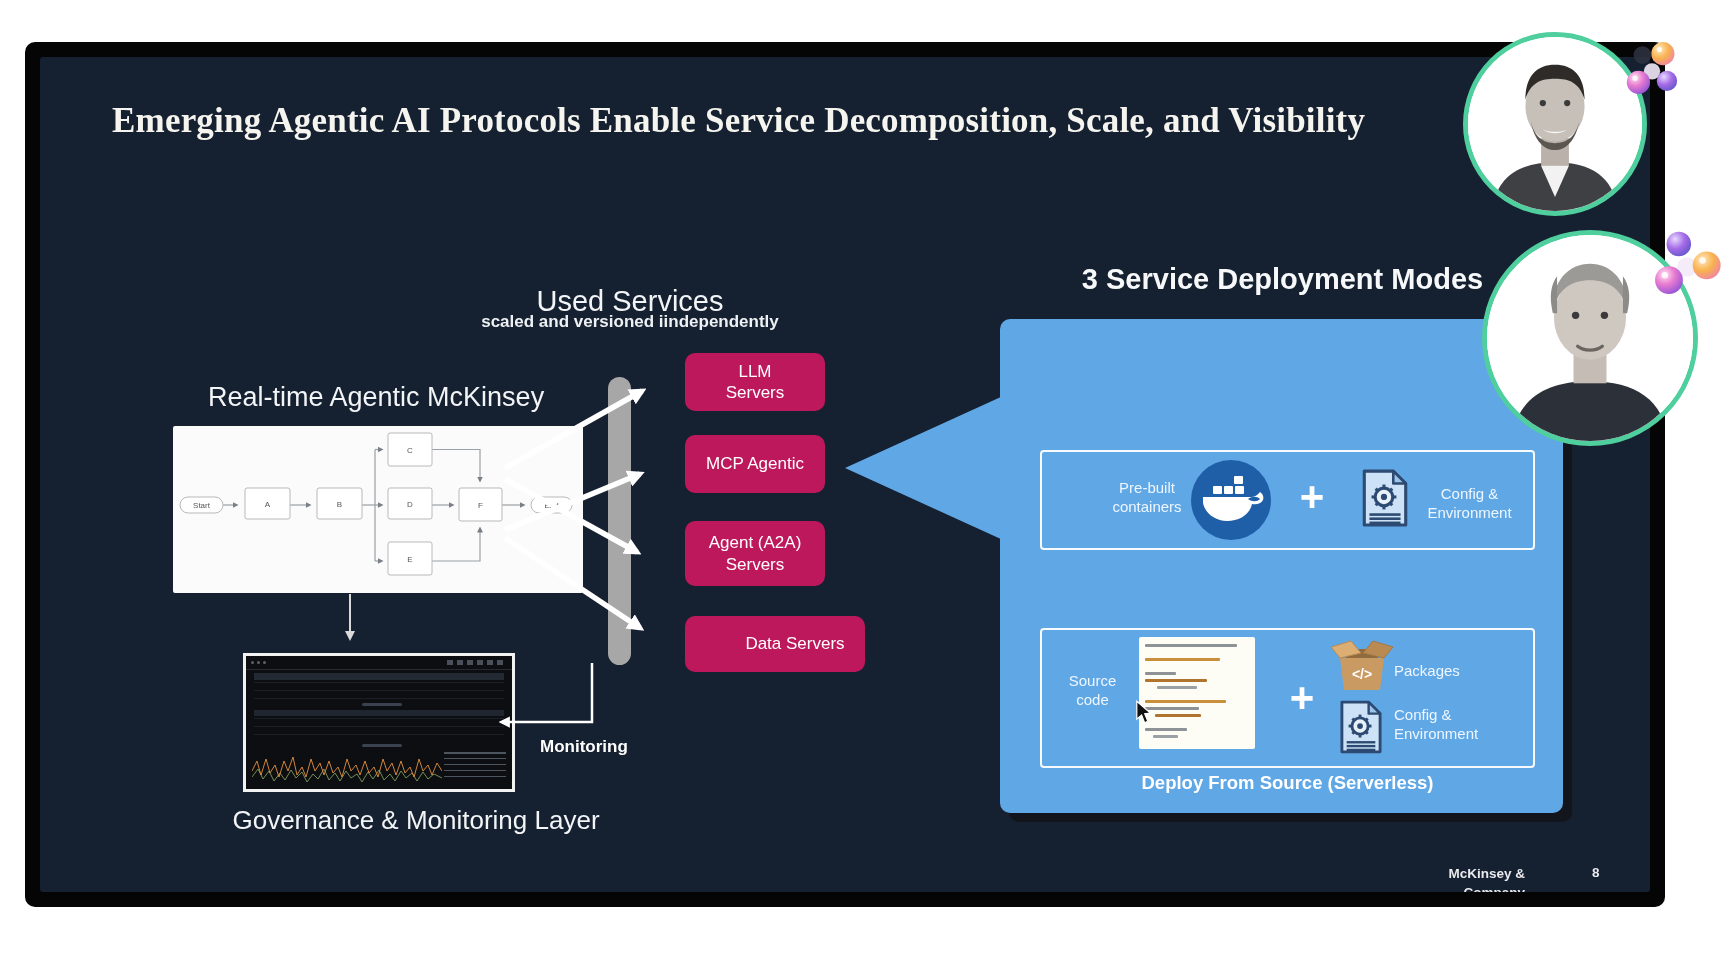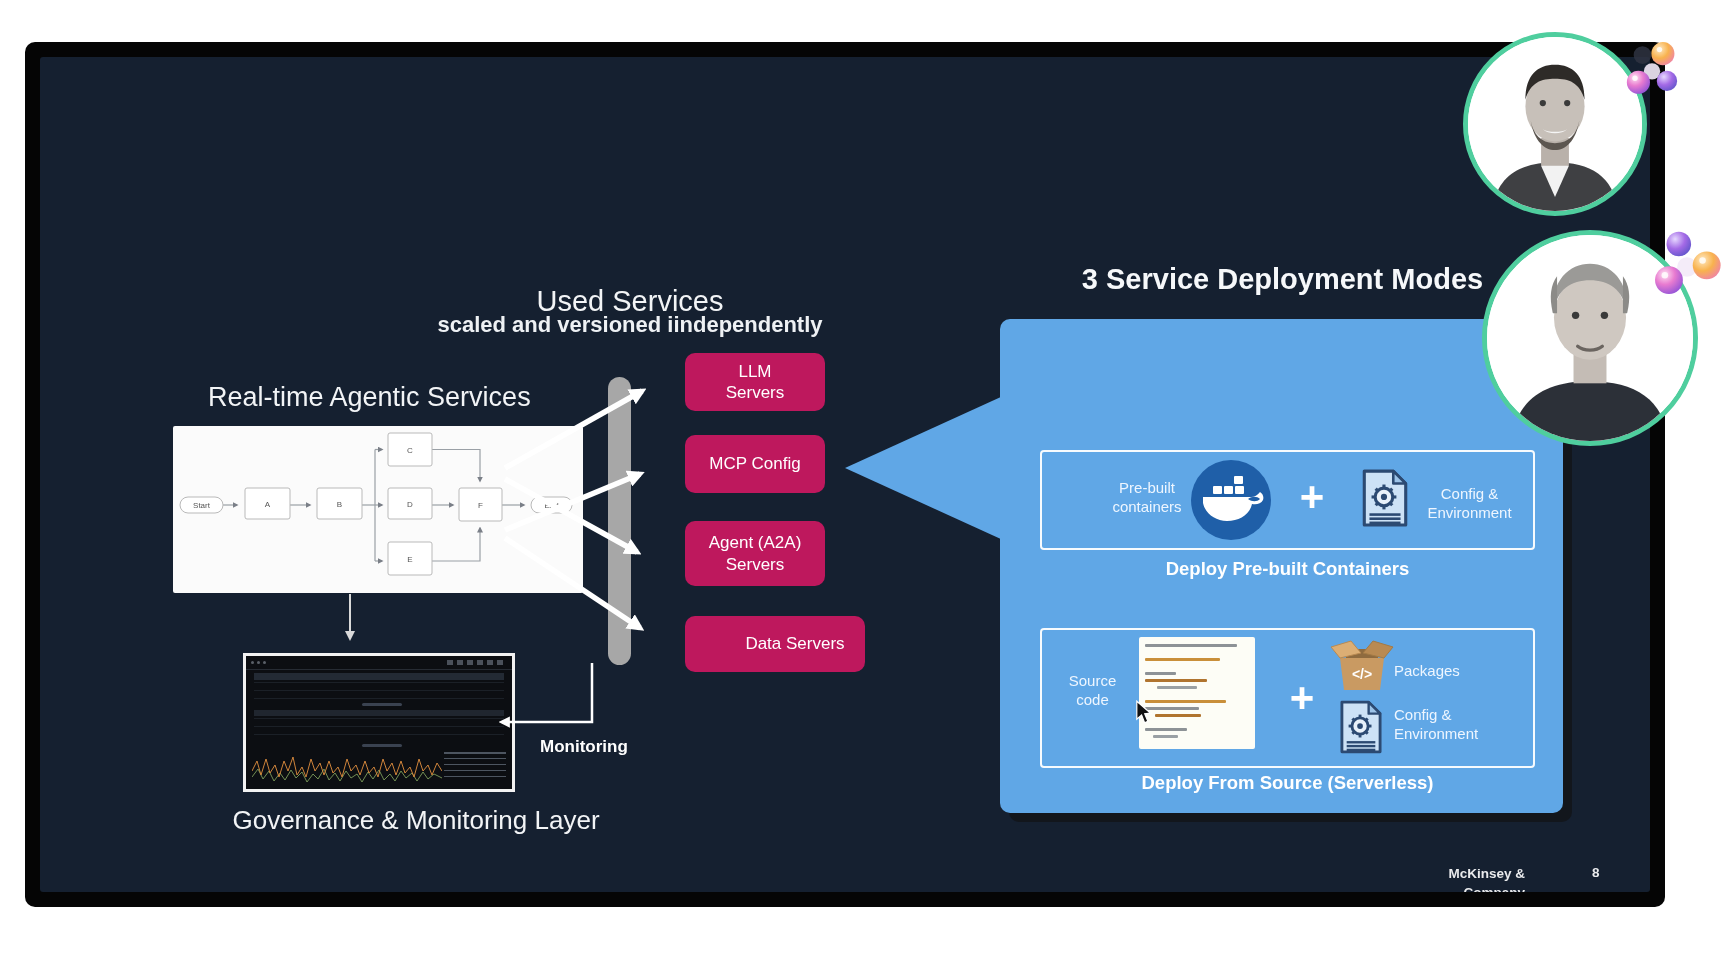--- a/index.html
+++ b/index.html
@@ -8,21 +8,21 @@
 
   
   .frame{position:absolute;left:25px;top:42px;width:1640px;height:865px;background:#050505;border-radius:10px;}
   .slide{position:absolute;left:15px;top:15px;width:1610px;height:835px;background:#152030;border-radius:3px;overflow:hidden;}
 
   .slide-title{position:absolute;left:72px;top:44px;width:1420px;color:#f5f4ee;
     font-family:"Liberation Serif",serif;font-weight:700;font-size:35px;letter-spacing:.2px;white-space:nowrap;}
 
   
   .us-title{position:absolute;left:420px;top:216px;width:340px;text-align:center;color:#f2f4f6;font-size:29px;font-weight:500;margin-top:12px;}
-  .us-sub{position:absolute;left:395px;top:255px;width:390px;text-align:center;color:#eef1f4;font-size:22px;font-weight:600;}
+  .us-sub{position:absolute;left:395px;top:255px;width:390px;text-align:center;color:#eef1f4;font-size:17px;font-weight:600;}
   .svc-box{position:absolute;left:645px;width:140px;background:#be185d;border-radius:10px;color:#ffffff;
     display:flex;flex-direction:column;align-items:center;justify-content:center;font-size:17px;line-height:1.25;text-align:center;z-index:3;}
   .svc-box .line:empty{display:none;}
   #svc0{top:296px;height:58px;} #svc1{top:378px;height:58px;} #svc2{top:464px;height:65px;} #svc3{top:559px;height:56px;padding-left:40px;}
 
   .pipe-bar{position:absolute;left:568px;top:320px;width:23px;height:288px;background:#a7a7a7;border-radius:12px;z-index:2;}
 
   
   .pl-title{position:absolute;left:168px;top:325px;color:#f2f4f6;font-size:27px;font-weight:500;}
   .pl-panel{position:absolute;left:133px;top:369px;width:410px;height:167px;background:#fbfbfb;border-radius:2px;z-index:2;}
@@ -116,44 +116,45 @@
       </marker>
       <marker id="flowHead" viewBox="0 0 8 8" refX="6" refY="4" markerWidth="6" markerHeight="6" orient="auto" markerUnits="userSpaceOnUse">
         <path d="M0,0 L8,4 L0,8 Z" fill="#7a7f87"></path>
       </marker>
     </defs>
   </svg>
 
   <div class="frame">
     <div class="slide">
 
+      <div class="slide-title">Emerging Agentic AI Protocols Enable Service Decomposition, Scale, and Visibility</div>
 
       <div class="us-title">Used Services</div>
       <div class="us-sub">scaled and versioned iindependently</div>
 
       <div class="svc-box" id="svc0">
         <span class="line">LLM</span>
         <span class="line">Servers</span>
       </div>
       <div class="svc-box" id="svc1">
-        <span class="line">MCP Config</span>
+        <span class="line">MCP Agentic</span>
 
       </div>
       <div class="svc-box" id="svc2">
         <span class="line">Agent (A2A)</span>
         <span class="line">Servers</span>
       </div>
       <div class="svc-box" id="svc3">
         <span class="line">Data Servers</span>
 
       </div>
 
       <div class="pipe-bar"></div>
 
-      <div class="pl-title">Real-time Agentic Services</div>
+      <div class="pl-title">Real-time Agentic McKinsey</div>
       <div class="pl-panel">
         <svg width="410" height="167" viewBox="0 0 410 167">
           <g stroke="#9aa0a6" stroke-width="1.2" fill="none">
             <line x1="50" y1="79" x2="64" y2="79" marker-end="url(#flowHead)"></line>
             <line x1="117" y1="79" x2="137" y2="79" marker-end="url(#flowHead)"></line>
             <line x1="189" y1="79" x2="202" y2="79"></line>
             <line x1="202" y1="23.5" x2="202" y2="135"></line>
             <line x1="202" y1="23.5" x2="209" y2="23.5" marker-end="url(#flowHead)"></line>
             <line x1="202" y1="79" x2="209" y2="79" marker-end="url(#flowHead)"></line>
             <line x1="202" y1="135" x2="209" y2="135" marker-end="url(#flowHead)"></line>
@@ -253,21 +254,20 @@
                   <line x1="7" y1="48" x2="37" y2="48"></line>
                   <line x1="7" y1="52" x2="37" y2="52"></line>
               </g>
             </svg>
           </div>
           <div class="dep-small" style="left:370px;top:33px;width:115px;">
             <div>Config &amp;</div>
             <div>Environment</div>
           </div>
         </div>
-        <div class="dep-caption cap-mid">Deploy Pre-built Containers</div>
 
         <div class="dep-box dep-box-bot">
           <div class="dep-small" style="left:8px;top:42px;width:85px;">
             <div>Source</div>
             <div>code</div>
           </div>
           <div class="code-panel">
             <div class="code-line" style="width:88%;background:#8d9296;"></div>
             <div class="code-line" style="width:0;"></div>
             <div class="code-line" style="width:72%;background:#c98f3a;"></div>

